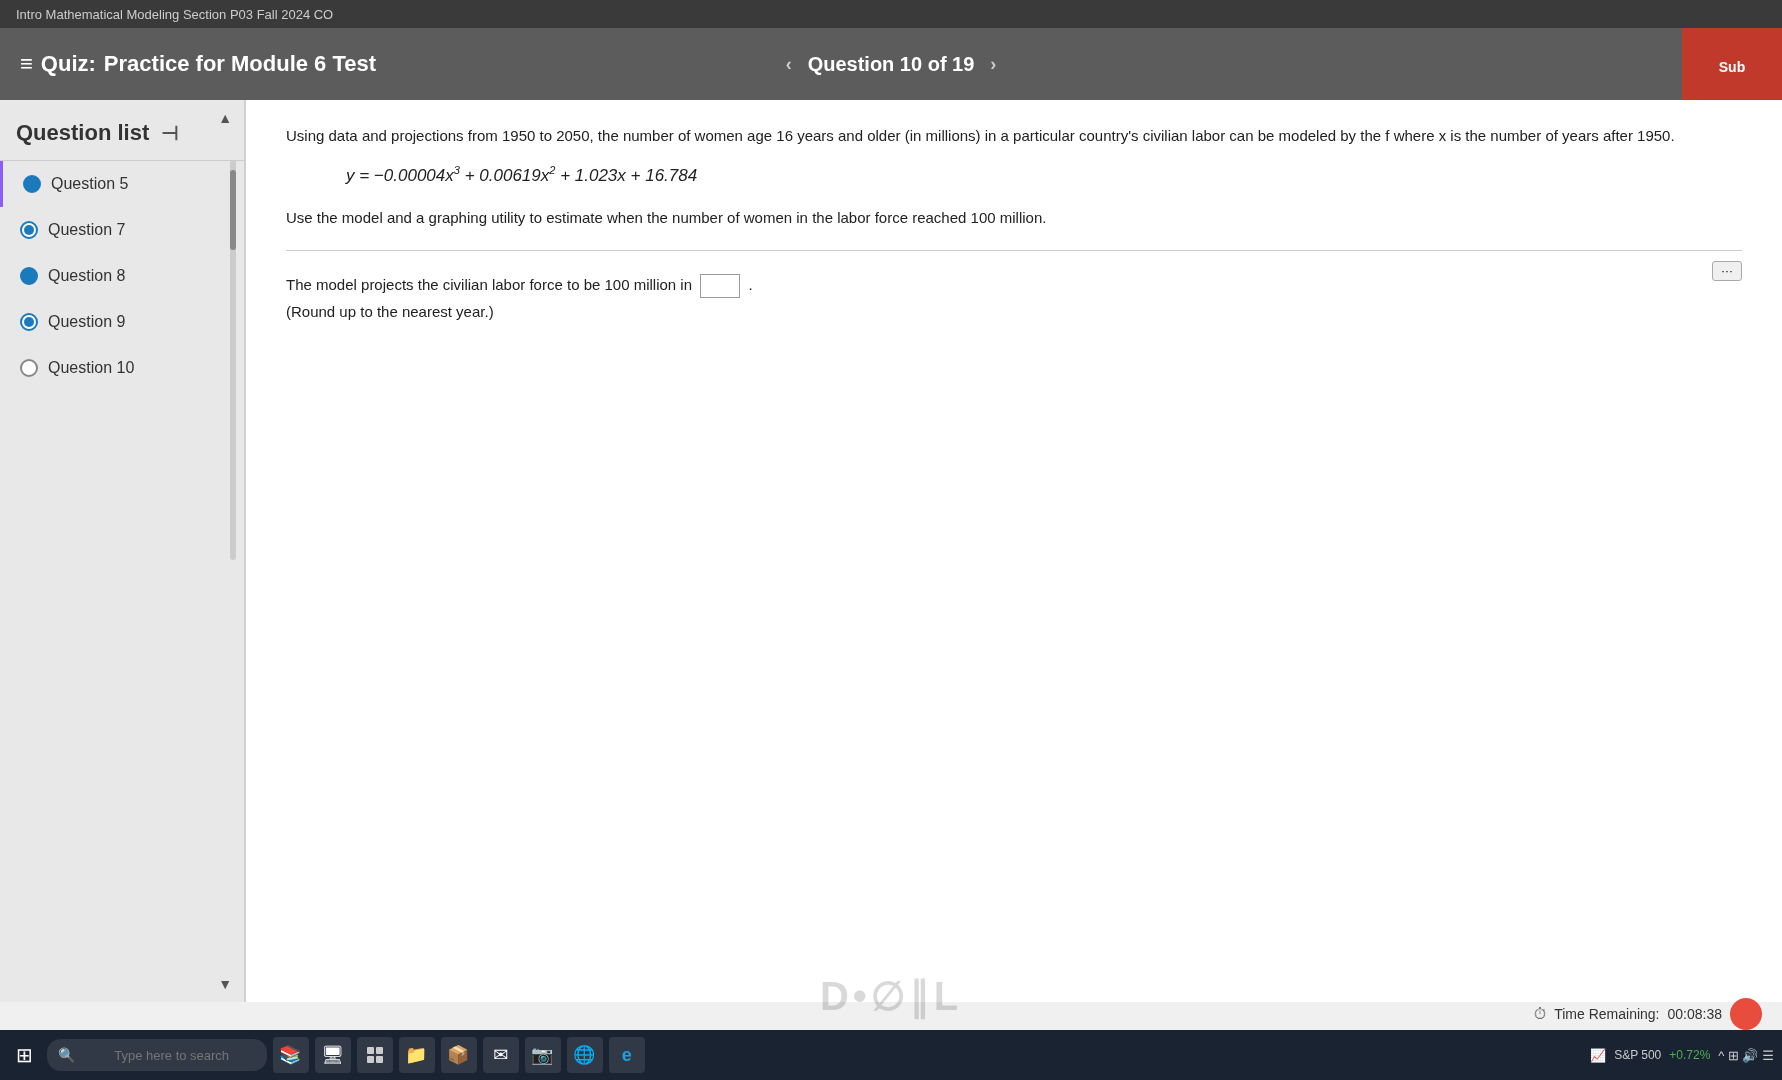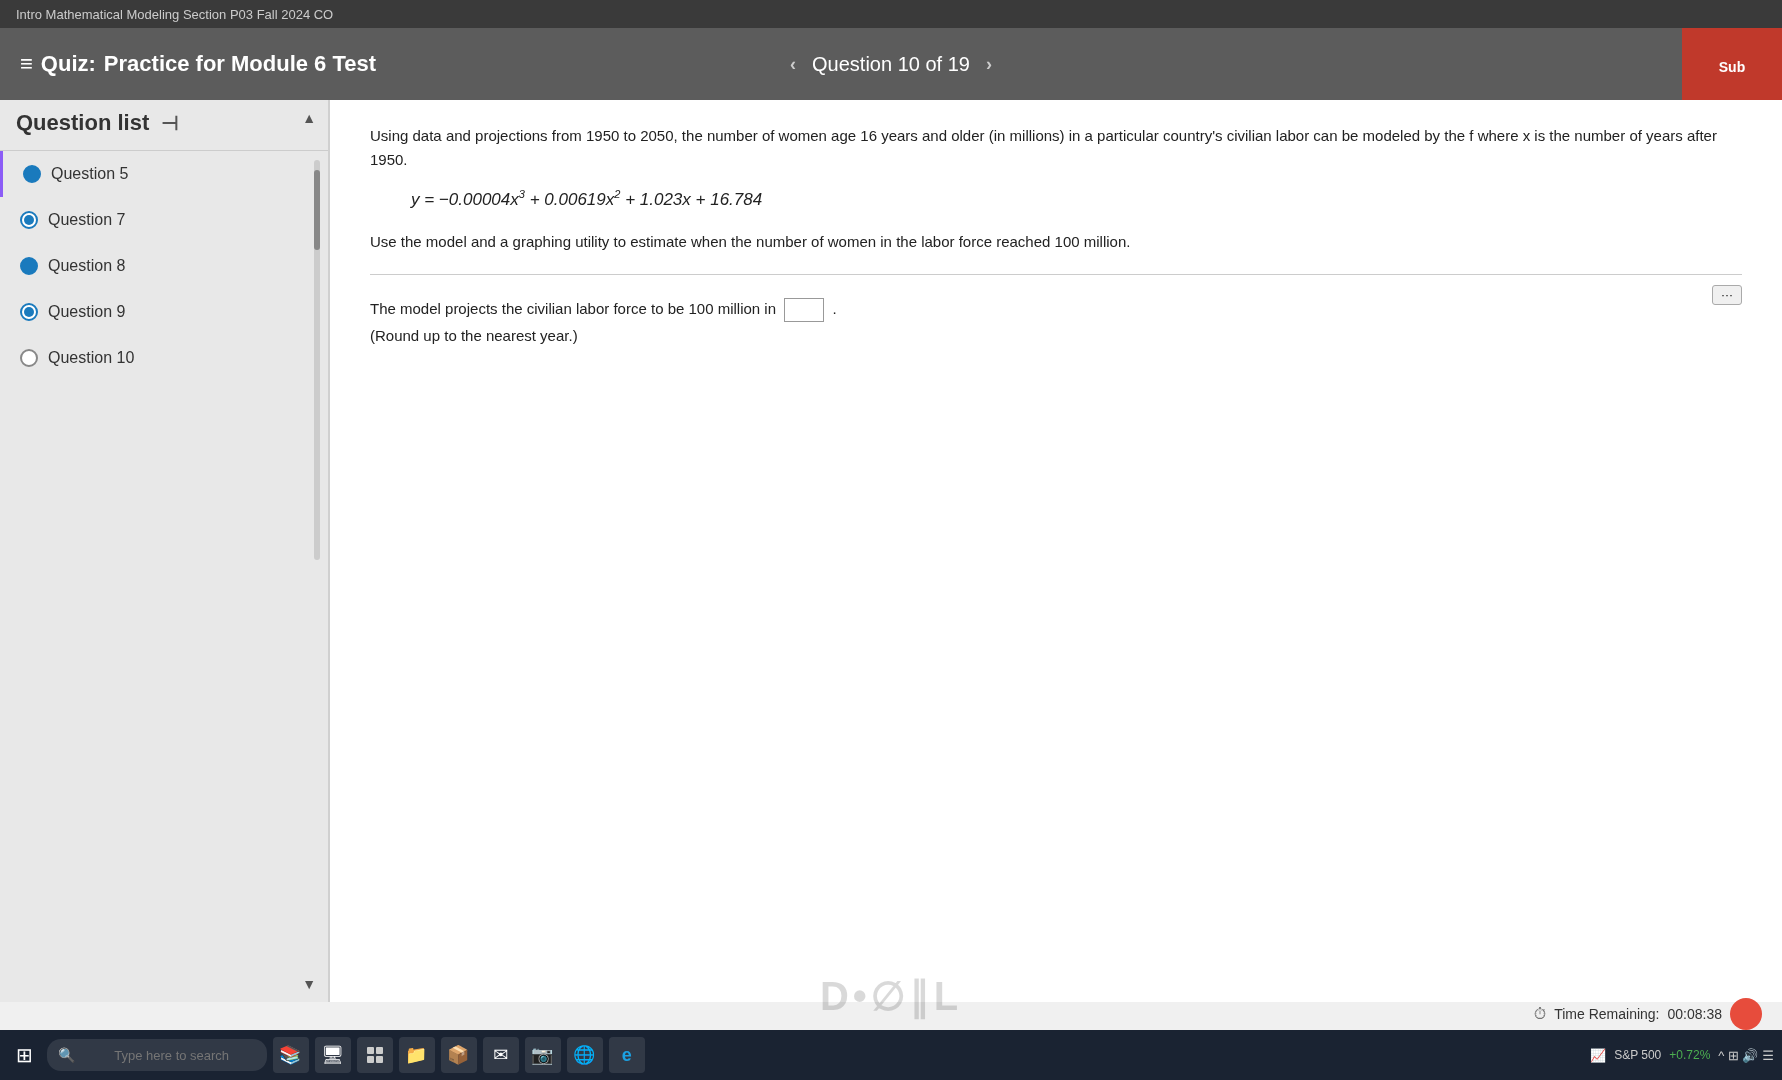--- a/index.html
+++ b/index.html
@@ -84,23 +84,24 @@
 
     
     .main-content {
       display: flex;
       height: calc(1080px - 28px - 28px - 72px - 50px);
       background: #e8e8e8;
     }
 
     
     .sidebar {
-      width: 330px;
+      width: 246px;
       background: #e8e8e8;
       border-right: 2px solid #d0d0d0;
+      padding-top: 10px;
       flex-shrink: 0;
       position: relative;
     }
 
     .sidebar-header {
       display: flex;
       align-items: center;
       padding: 10px 16px 14px 16px;
       font-size: 22px;
       font-weight: bold;
@@ -205,21 +206,21 @@
     .question-text {
       font-size: 15px;
       color: #222;
       line-height: 1.6;
       margin-bottom: 16px;
     }
 
     .math-formula {
       font-size: 17px;
       color: #222;
-      margin: 16px 0 20px 41px;
+      margin: 16px 0 20px 60px;
       font-style: italic;
     }
 
     .use-model-text {
       font-size: 15px;
       color: #222;
       line-height: 1.6;
       margin-bottom: 20px;
     }
 
@@ -396,21 +397,21 @@
 </div>
 
 <div class="quiz-nav-bar">
   <div class="quiz-title">
     <span style="cursor:pointer;">≡</span>
     <span>Quiz:</span>
     <span>Practice for Module 6 Test</span>
   </div>
   <div class="question-nav">
     <span class="nav-arrow">‹</span>
-    <span style="font-size:20px;font-weight:normal;">Question 10 of 19</span>
+    <span style="font-size:20px;font-weight:bold;">Question 10 of 19</span>
     <span class="nav-arrow">›</span>
   </div>
   <button class="submit-btn">Sub</button>
 </div>
 
 <div class="main-content">
 
   <div class="sidebar">
     <div class="sidebar-header">
       <span>Question list</span>

